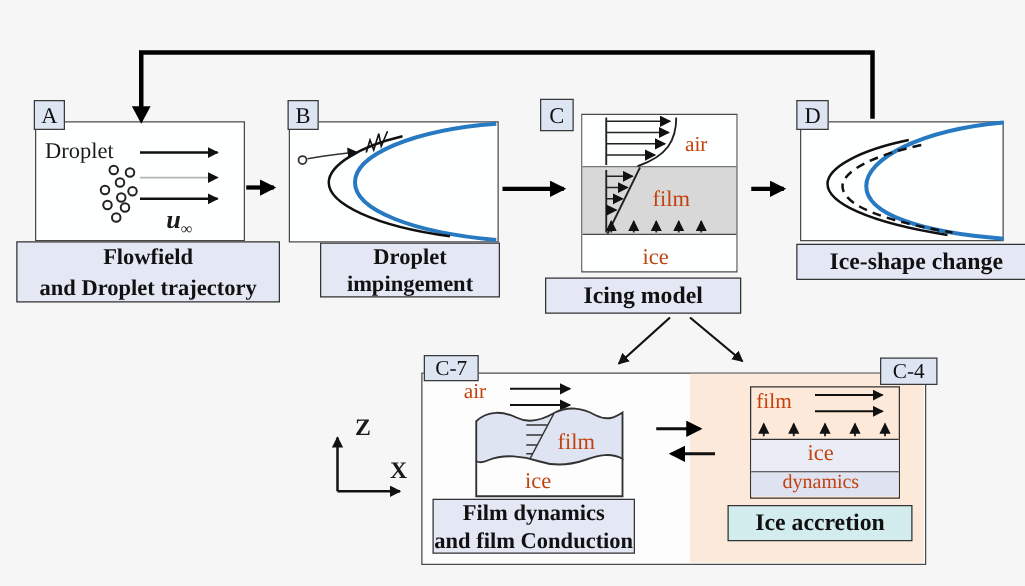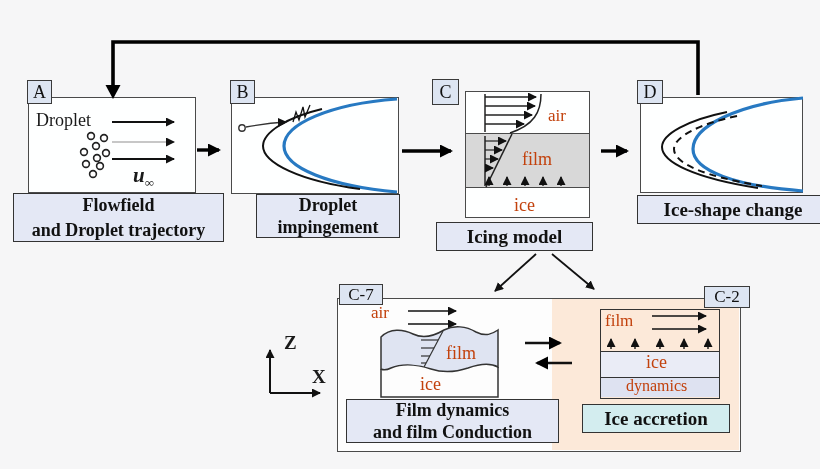--- a/index.html
+++ b/index.html
@@ -143,21 +143,21 @@
       <line x1="684" y1="349" x2="684" y2="339" marker-end="url(#ah)"></line>
       <line x1="708" y1="349" x2="708" y2="339" marker-end="url(#ah)"></line>
     </g>
   </svg>
 
   <div class="tagbox" style="left:27px;top:80px;width:25px;height:24px;">A</div>
   <div class="tagbox" style="left:230px;top:80px;width:25px;height:24px;">B</div>
   <div class="tagbox" style="left:432px;top:79px;width:27px;height:26px;">C</div>
   <div class="tagbox" style="left:637px;top:80px;width:26px;height:24px;">D</div>
   <div class="tagbox" style="left:339px;top:284px;width:44px;height:21px;font-size:17px;">C-7</div>
-  <div class="tagbox" style="left:704px;top:286px;width:46px;height:22px;font-size:17px;">C-2</div>
+  <div class="tagbox" style="left:704px;top:286px;width:46px;height:22px;font-size:17px;">C-4</div>
 
   <div class="txt" style="left:36px;top:110px;font-size:18px;">Droplet</div>
   <div class="txt" style="left:133px;top:163px;font-size:21px;">
     <i style="font-weight:bold;">u</i><sub style="font-size:13px;">∞</sub>
   </div>
   <div class="caption" style="left:13px;top:193px;width:211px;height:49px;font-size:18px;justify-content:space-between;">
     <span>Flowfield</span>
     <span>and Droplet trajectory</span>
   </div>
 
@@ -173,21 +173,21 @@
 
   <div class="caption" style="left:637px;top:195px;width:192px;height:29px;font-size:19px;">Ice-shape change</div>
 
   <div class="txt" style="left:284px;top:332px;font-size:19px;font-weight:bold;"></div>
   <div class="txt" style="left:284px;top:332px;font-size:19px;font-weight:bold;">Z</div>
   <div class="txt" style="left:312px;top:366px;font-size:19px;font-weight:bold;">X</div>
 
   <div class="redlbl" style="left:371px;top:303px;">air</div>
   <div class="redlbl" style="left:446px;top:343px;font-size:18px;">film</div>
   <div class="redlbl" style="left:420px;top:374px;font-size:18px;">ice</div>
-  <div class="caption" style="left:346px;top:399px;width:213px;height:44px;font-size:18px;">
+  <div class="caption" style="left:346px;top:399px;width:162px;height:44px;font-size:18px;">
     <span>Film dynamics</span>
     <span>and film Conduction</span>
   </div>
 
   <div class="redlbl" style="left:605px;top:311px;">film</div>
   <div class="redlbl" style="left:646px;top:352px;font-size:18px;">ice</div>
   <div class="redlbl" style="left:626px;top:377px;font-size:16px;">dynamics</div>
   <div class="caption" style="left:582px;top:404px;width:148px;height:29px;font-size:19px;background:#d3edef;">Ice accretion</div>
 
 </div>

